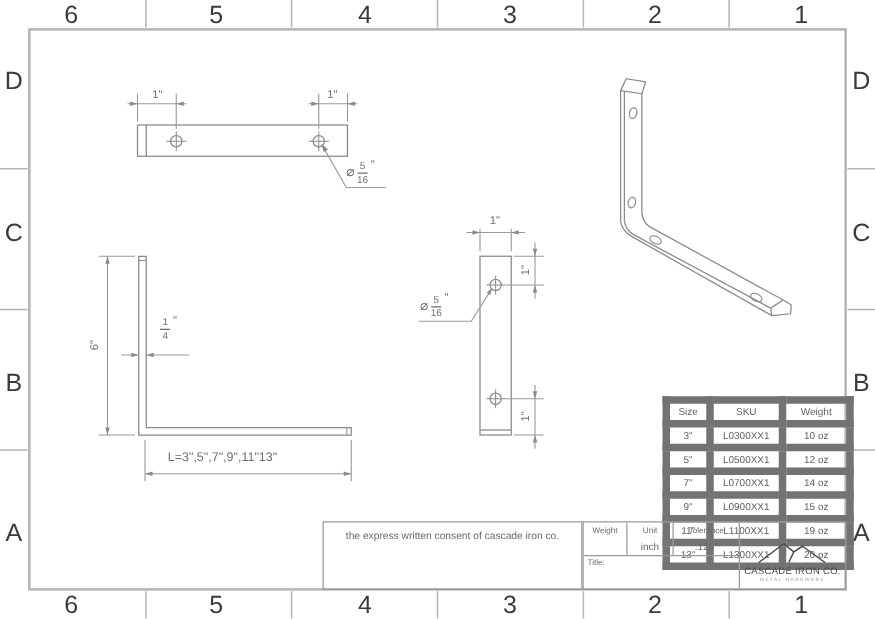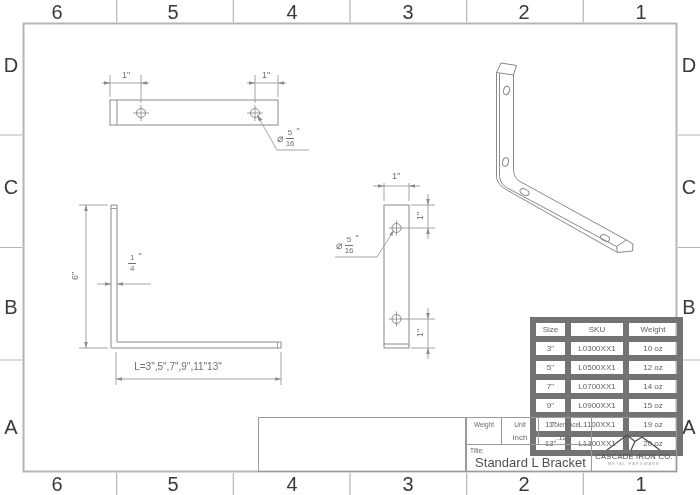--- a/index.html
+++ b/index.html
@@ -225,37 +225,37 @@
     </tr>
     <tr>
       <td>13"</td>
           <td>L1300XX1</td>
           <td>20 oz</td>
     </tr>
   </tbody>
     </table>
 
   <div class="disclaimer">
+    <div>the express written consent of cascade iron co.</div>
   </div>
 
   <div class="title-block">
     <div class="tb-left">
       <div class="tb-row">
         <div class="tb-cell tb-label c1">Weight</div>
         <div class="tb-cell tb-label c2">Unit</div>
         <div class="tb-cell tb-label c3">Tolerance</div>
       </div>
       <div class="tb-row vals">
         <div class="tb-cell tb-val c1"></div>
         <div class="tb-cell tb-val c2">inch</div>
         <div class="tb-cell tb-val c3">.125"</div>
       </div>
       <div class="tb-title">
         <div class="lbl">Title:</div>
-        <div class="val">Standard L Bracket</div>
       </div>
     </div>
     <div class="tb-logo">
       <svg class="logo-mtn" width="58" height="18" viewBox="0 0 58 18">
         <path d="M2 17L22 2L30 8.5L37 4L55 17M30 8.5L26 17" fill="none" stroke="#4a4a4a" stroke-width="1.2" stroke-linejoin="round"></path>
       </svg>
       <div class="logo-name">CASCADE IRON CO.</div>
       <div class="logo-tag">METAL HARDWARE</div>
     </div>
   </div>

